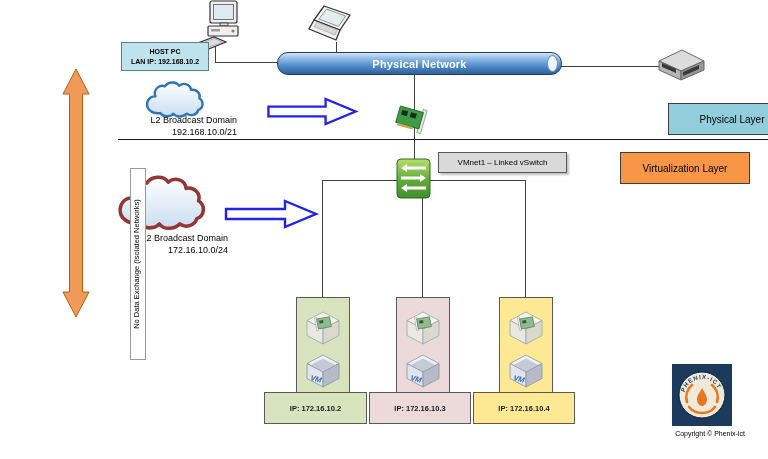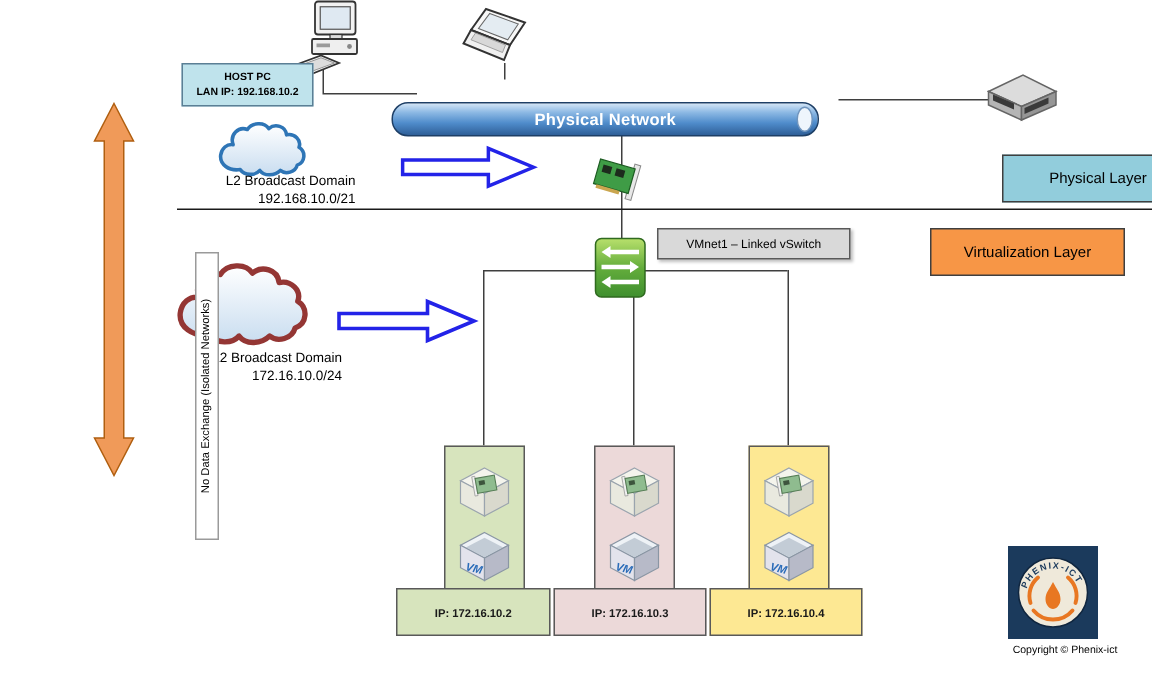--- a/index.html
+++ b/index.html
@@ -3,24 +3,24 @@
 <meta charset="utf-8">
 <style>
   html,body{margin:0;padding:0;background:#fff;}
   #canvas{position:relative;width:768px;height:459px;background:#ffffff;overflow:hidden;
           font-family:"Liberation Sans",sans-serif;color:#000;}
   .abs{position:absolute;}
   .hline{position:absolute;height:1px;background:#3f3f3f;}
   .vline{position:absolute;width:1px;background:#3f3f3f;}
   .sep{position:absolute;height:1px;background:#1a1a1a;}
 
-  .pipe{position:absolute;left:261px;top:52px;width:283px;height:21px;border-radius:11px;
+  .pipe{position:absolute;left:277px;top:52px;width:283px;height:21px;border-radius:11px;
         border:1px solid #1e3f66;
         background:linear-gradient(to bottom,#d3e5f6 0%,#8db9e4 28%,#4f8ccb 62%,#2f5f98 100%);
-        display:flex;align-items:center;justify-content:center;margin-top:16px;}
+        display:flex;align-items:center;justify-content:center;}
   .pipe-cap{position:absolute;right:3px;top:2px;width:9px;height:15px;border-radius:50%;
         background:#eef5fc;border:1px solid #6f94bd;}
   .pipe-label{font-size:11px;font-weight:bold;color:#fff;letter-spacing:.2px;}
 
   .graybox{position:absolute;background:#d9d9d9;border:1px solid #595959;
         box-shadow:1.5px 1.5px 2px rgba(0,0,0,.25);
         display:flex;align-items:center;justify-content:center;font-size:8px;}
   .layerbox{position:absolute;border:1px solid #3f3f3f;display:flex;align-items:center;
         justify-content:center;font-size:10px;}
   .layer-physical{background:#92cddc;}

